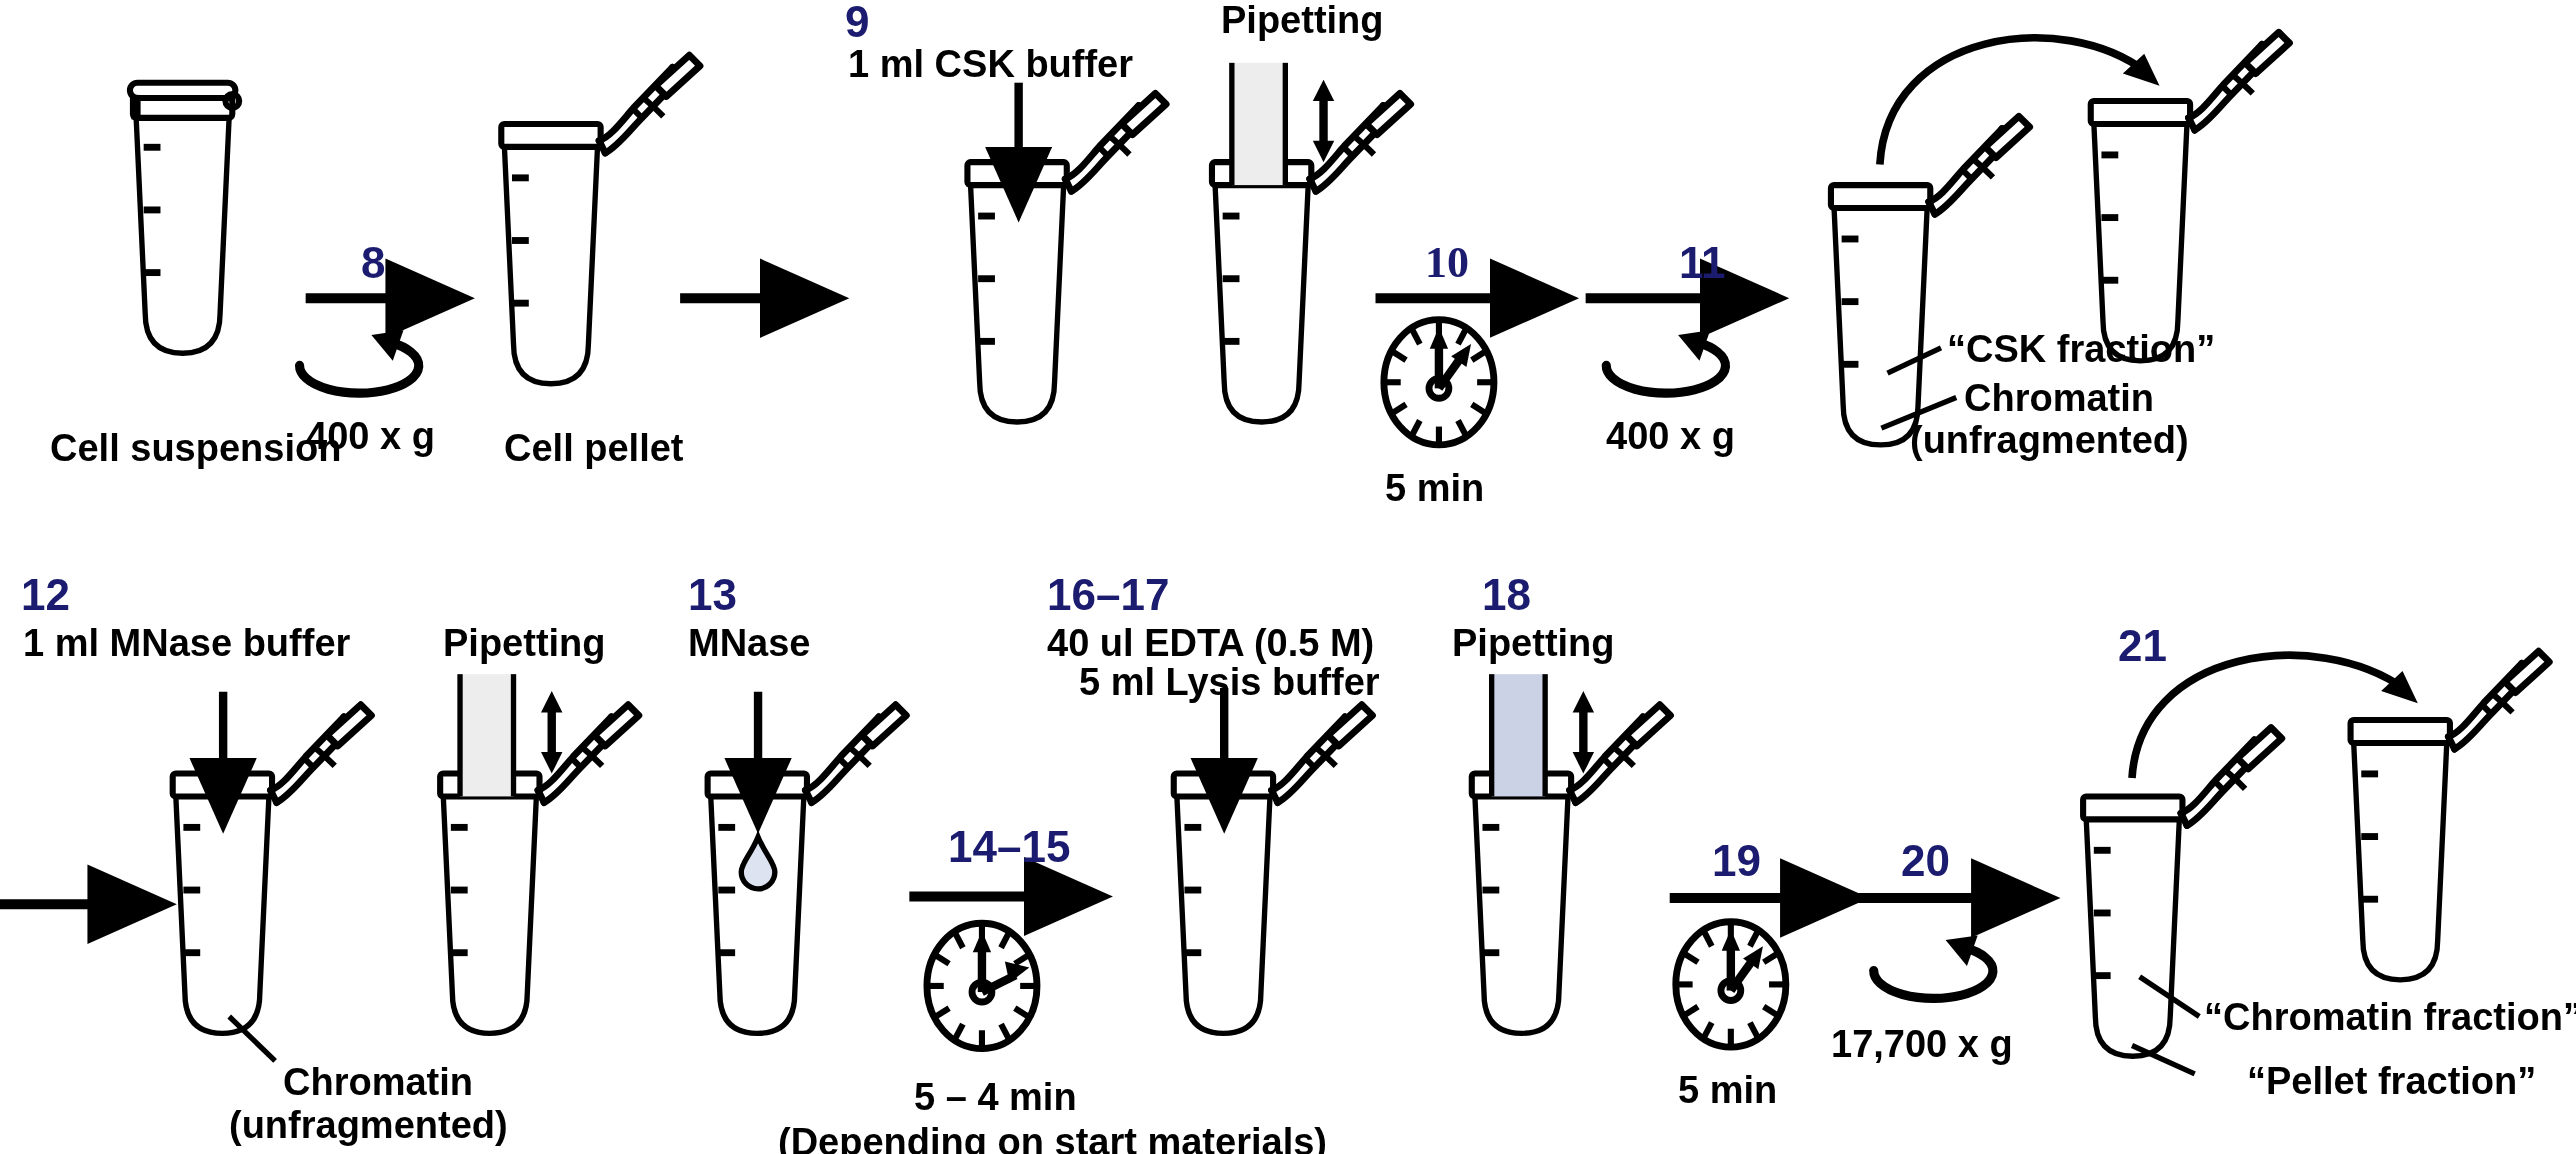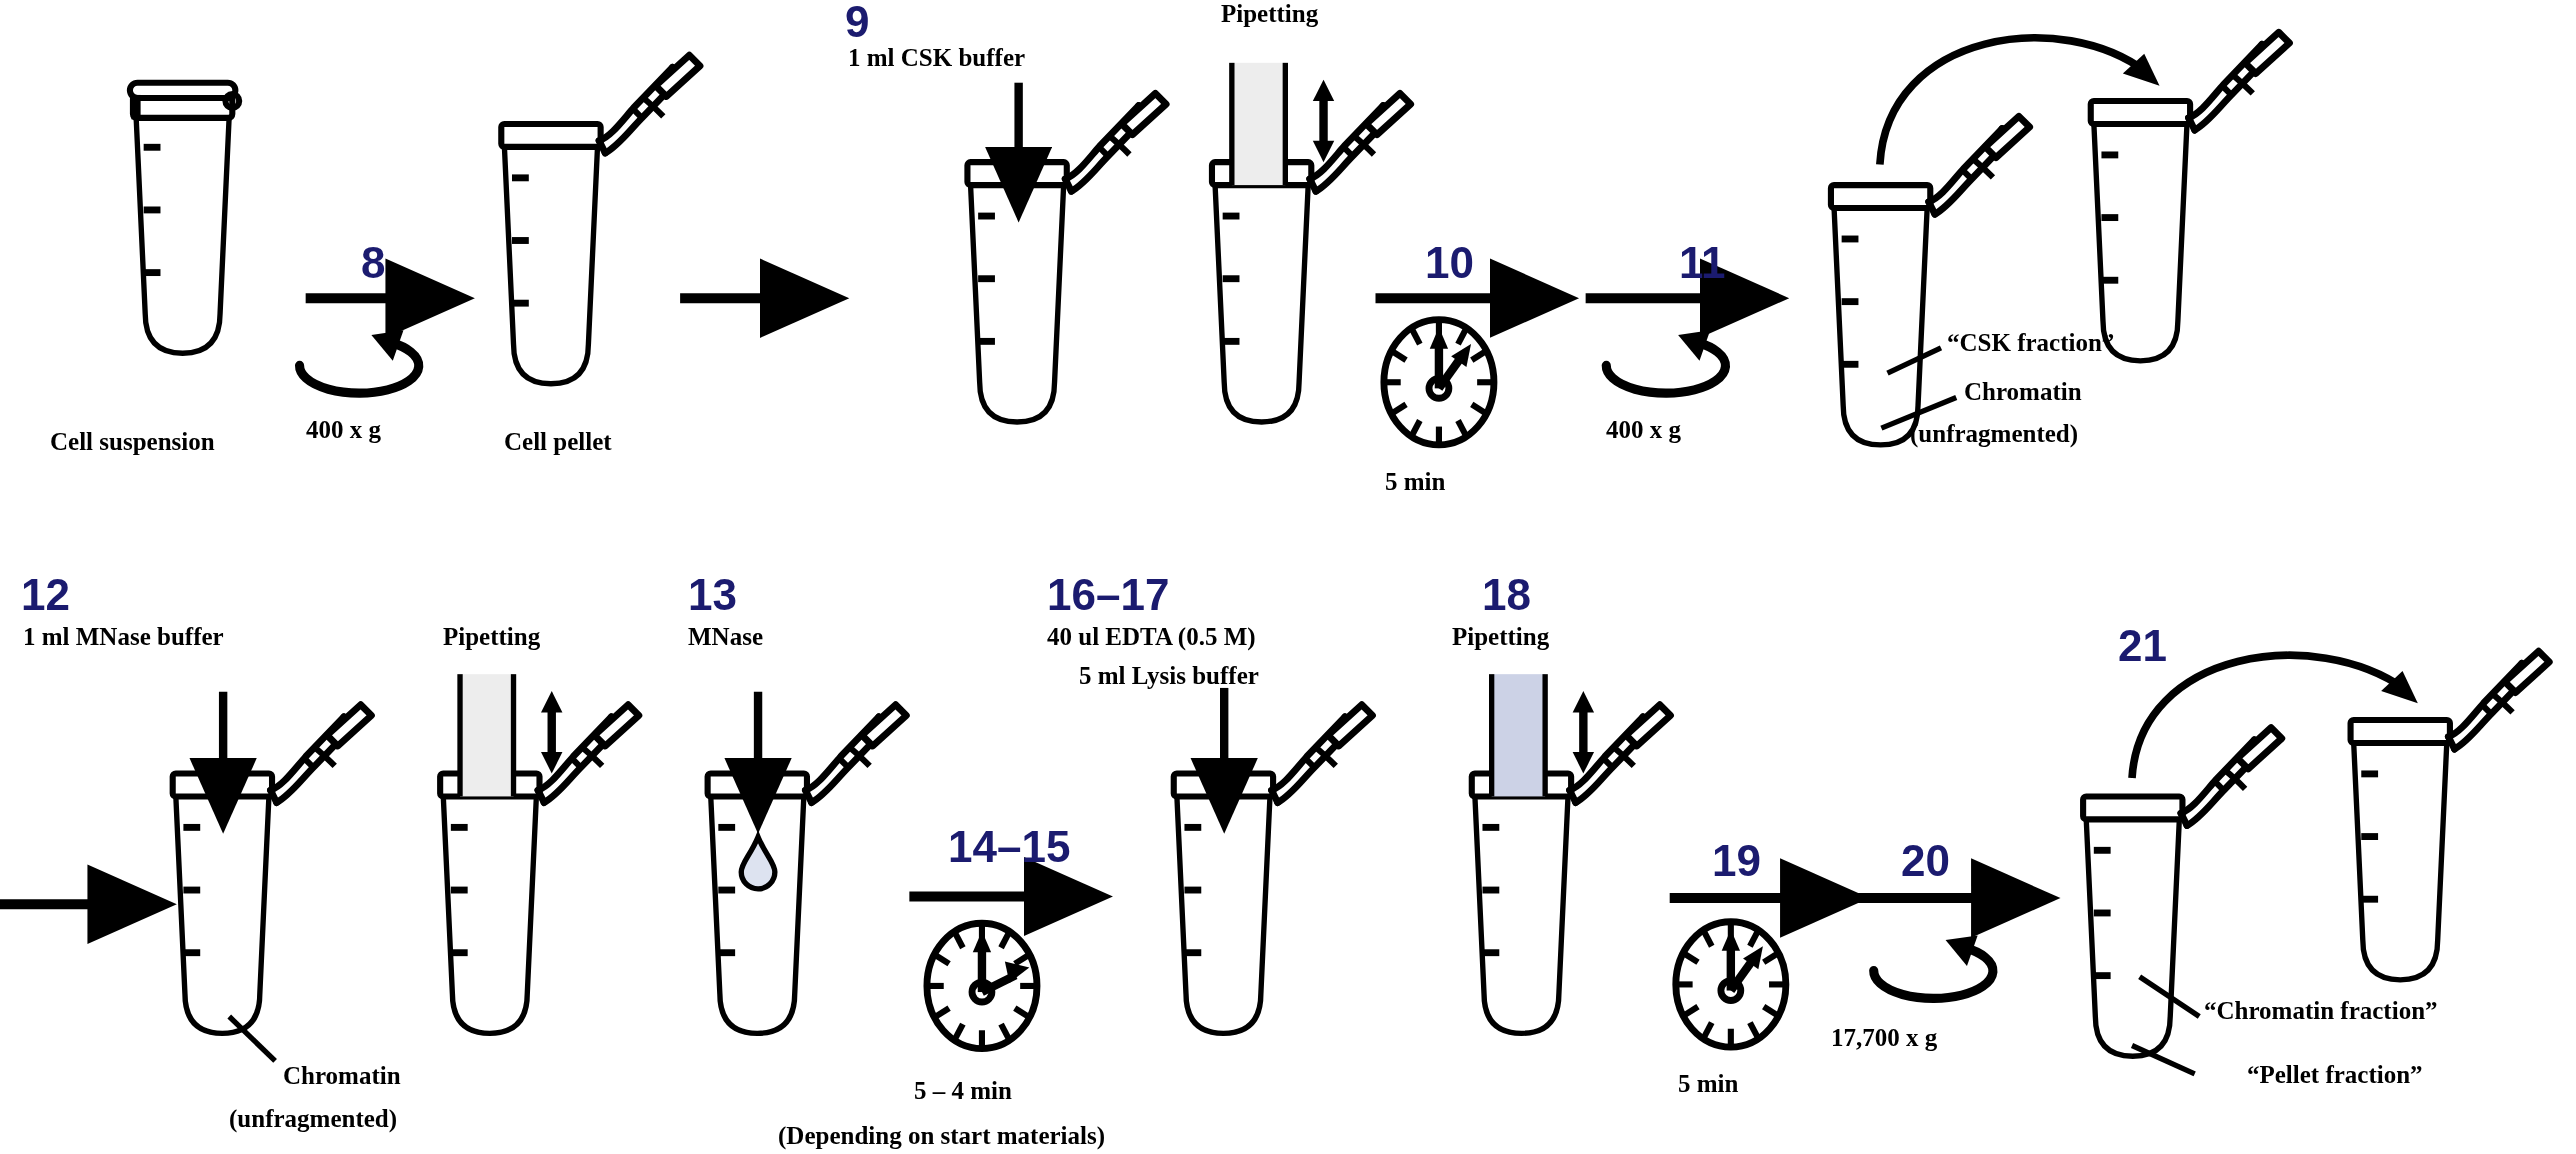--- a/index.html
+++ b/index.html
@@ -27,21 +27,21 @@
   }
   .num {
     position: absolute;
     color: #1b1b6f;
     font-family: "Liberation Sans", sans-serif;
     font-weight: bold;
     font-size: 44px;
     white-space: nowrap;
     line-height: 1;
   }
-  .cap-txt { font-size: 25px; font-family: Liberation Serif, serif; }
+  .cap-txt { font-size: 38px; }
   svg.layer {
     position: absolute;
     left: 0; top: 0;
     width: 2576px; height: 1155px;
     overflow: visible;
   }
 </style>
 </head>
 <body>
 
@@ -421,21 +421,21 @@
   <div class="num" style="left:361px; top:241px;">8</div>
   <div class="lbl cap-txt" style="left:306px; top:416px;">400 x g</div>
 
   <div class="lbl cap-txt" style="left:504px; top:428px;">Cell pellet</div>
 
   <div class="num" style="left:845px; top:0px;">9</div>
   <div class="lbl cap-txt" style="left:848px; top:44px;">1 ml CSK buffer</div>
 
   <div class="lbl cap-txt" style="left:1221px; top:0px;">Pipetting</div>
 
-  <div class="num" style="left:1425px; top:241px;">10</div>
+  <div class="num" style="left:1425px; top:241px;font-family:Liberation Serif, serif;">10</div>
   <div class="lbl cap-txt" style="left:1385px; top:468px;">5 min</div>
 
   <div class="num" style="left:1639px; top:241px;margin-left:40px;">11</div>
   <div class="lbl cap-txt" style="left:1606px; top:416px;">400 x g</div>
 
   <div class="lbl cap-txt" style="left:1947px; top:329px;">“CSK fraction”</div>
 
   <div class="lbl cap-txt" style="left:1964px; top:378px;">Chromatin</div>
   <div class="lbl cap-txt" style="left:1910px; top:420px;">(unfragmented)</div>
 

